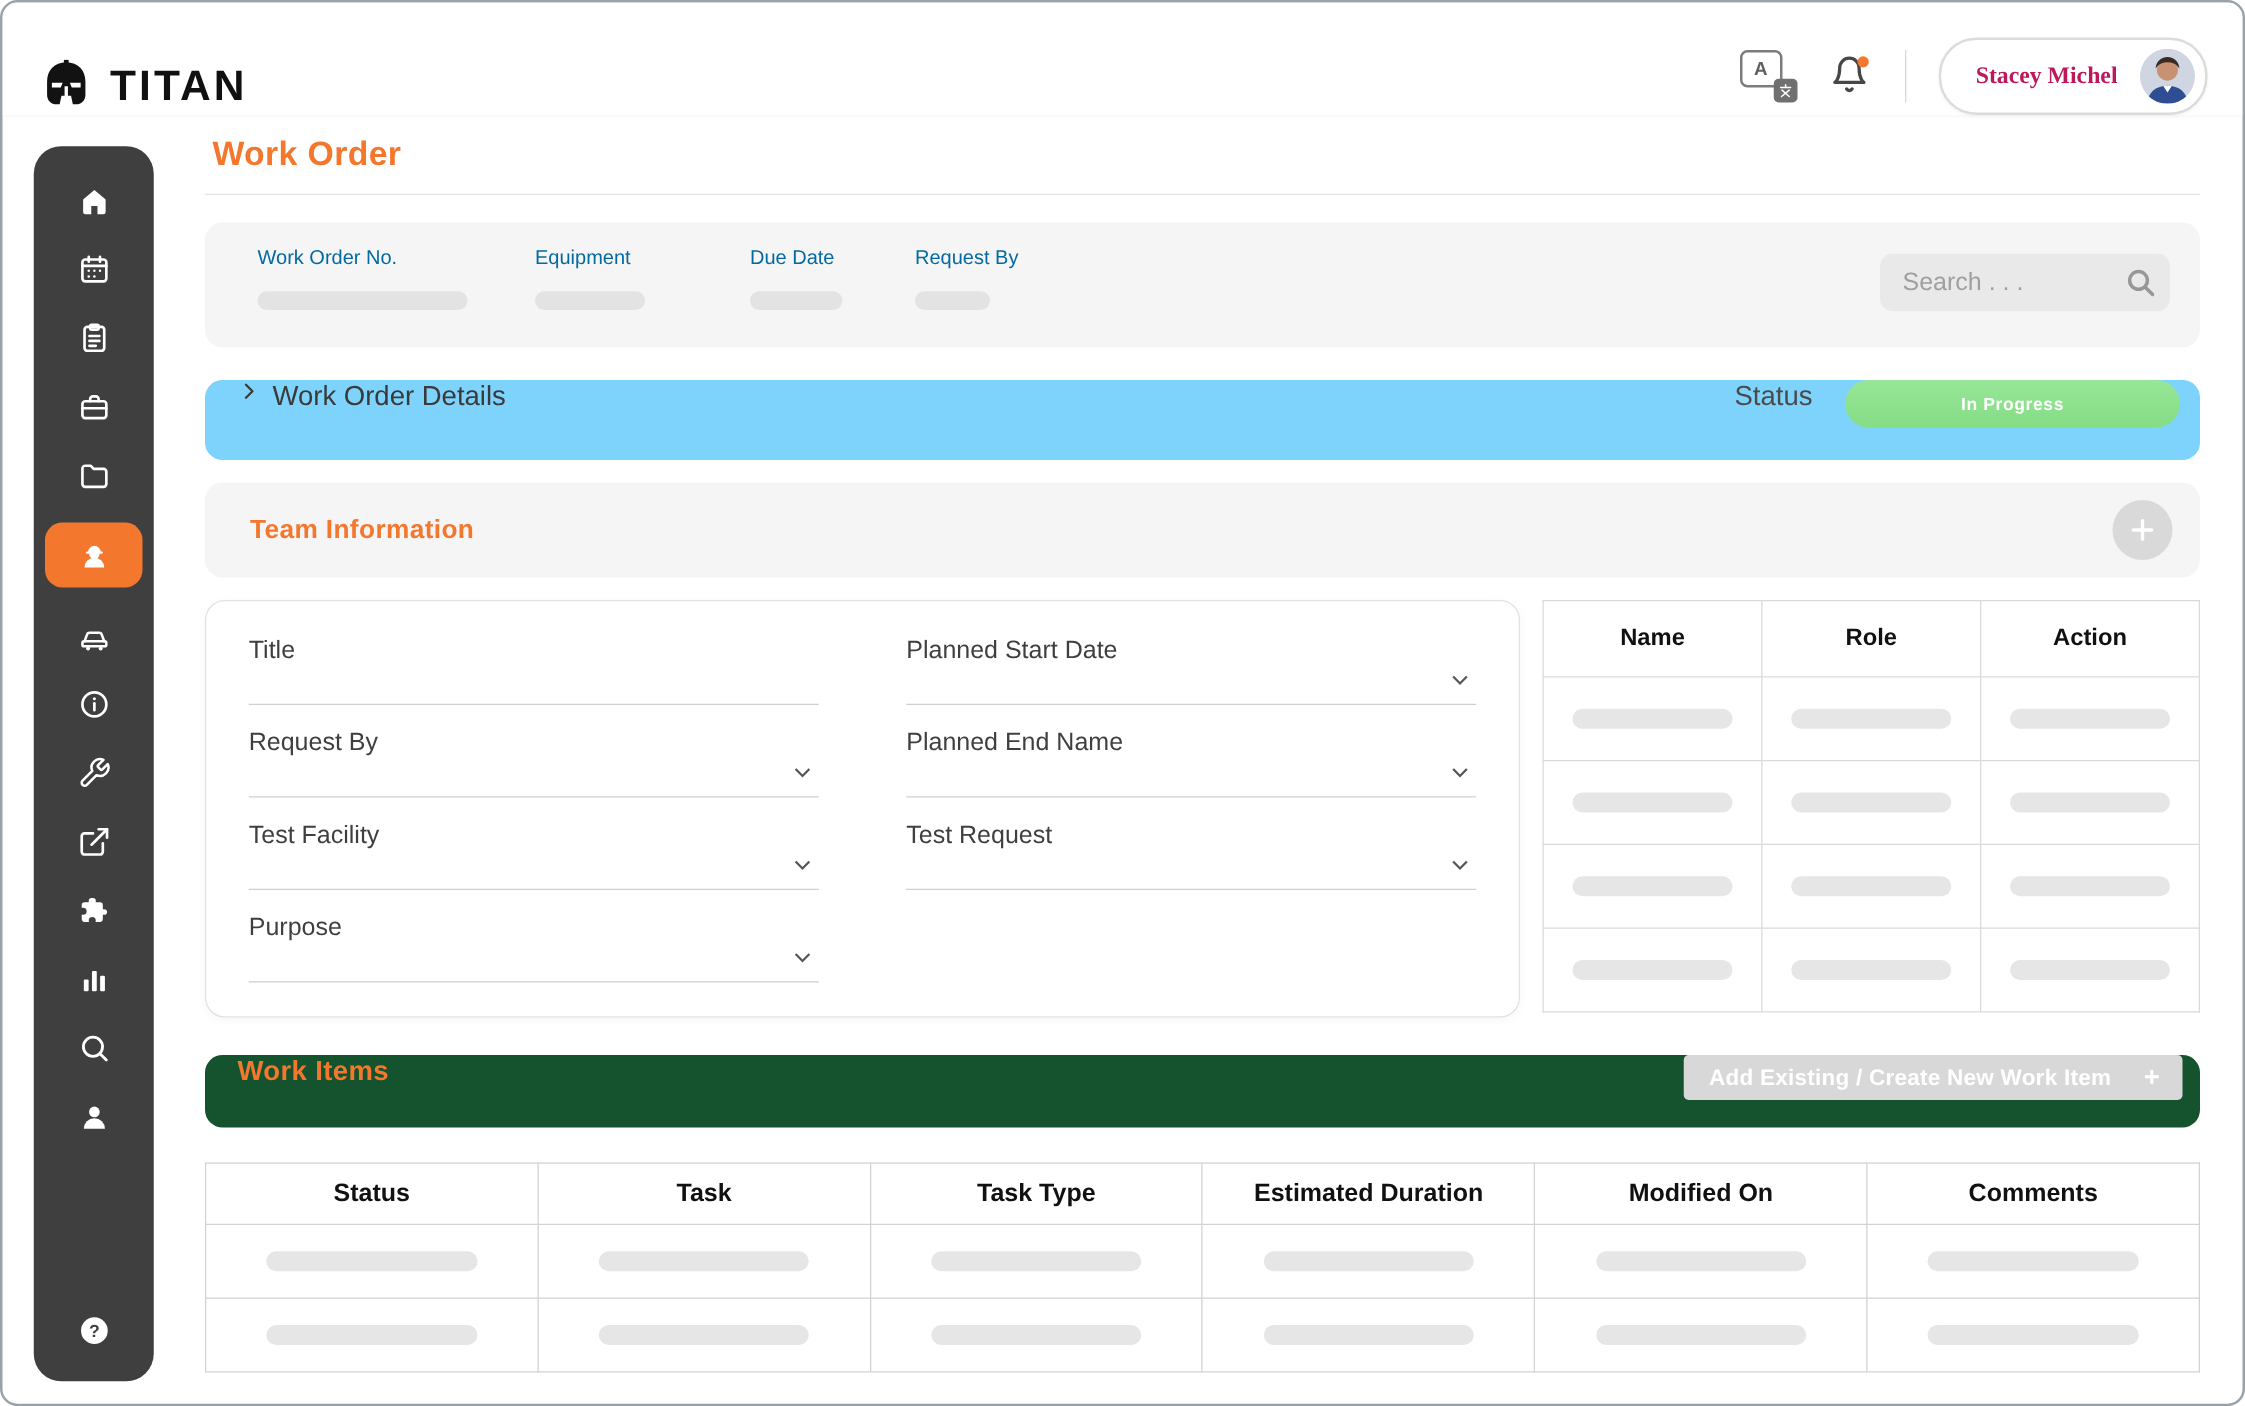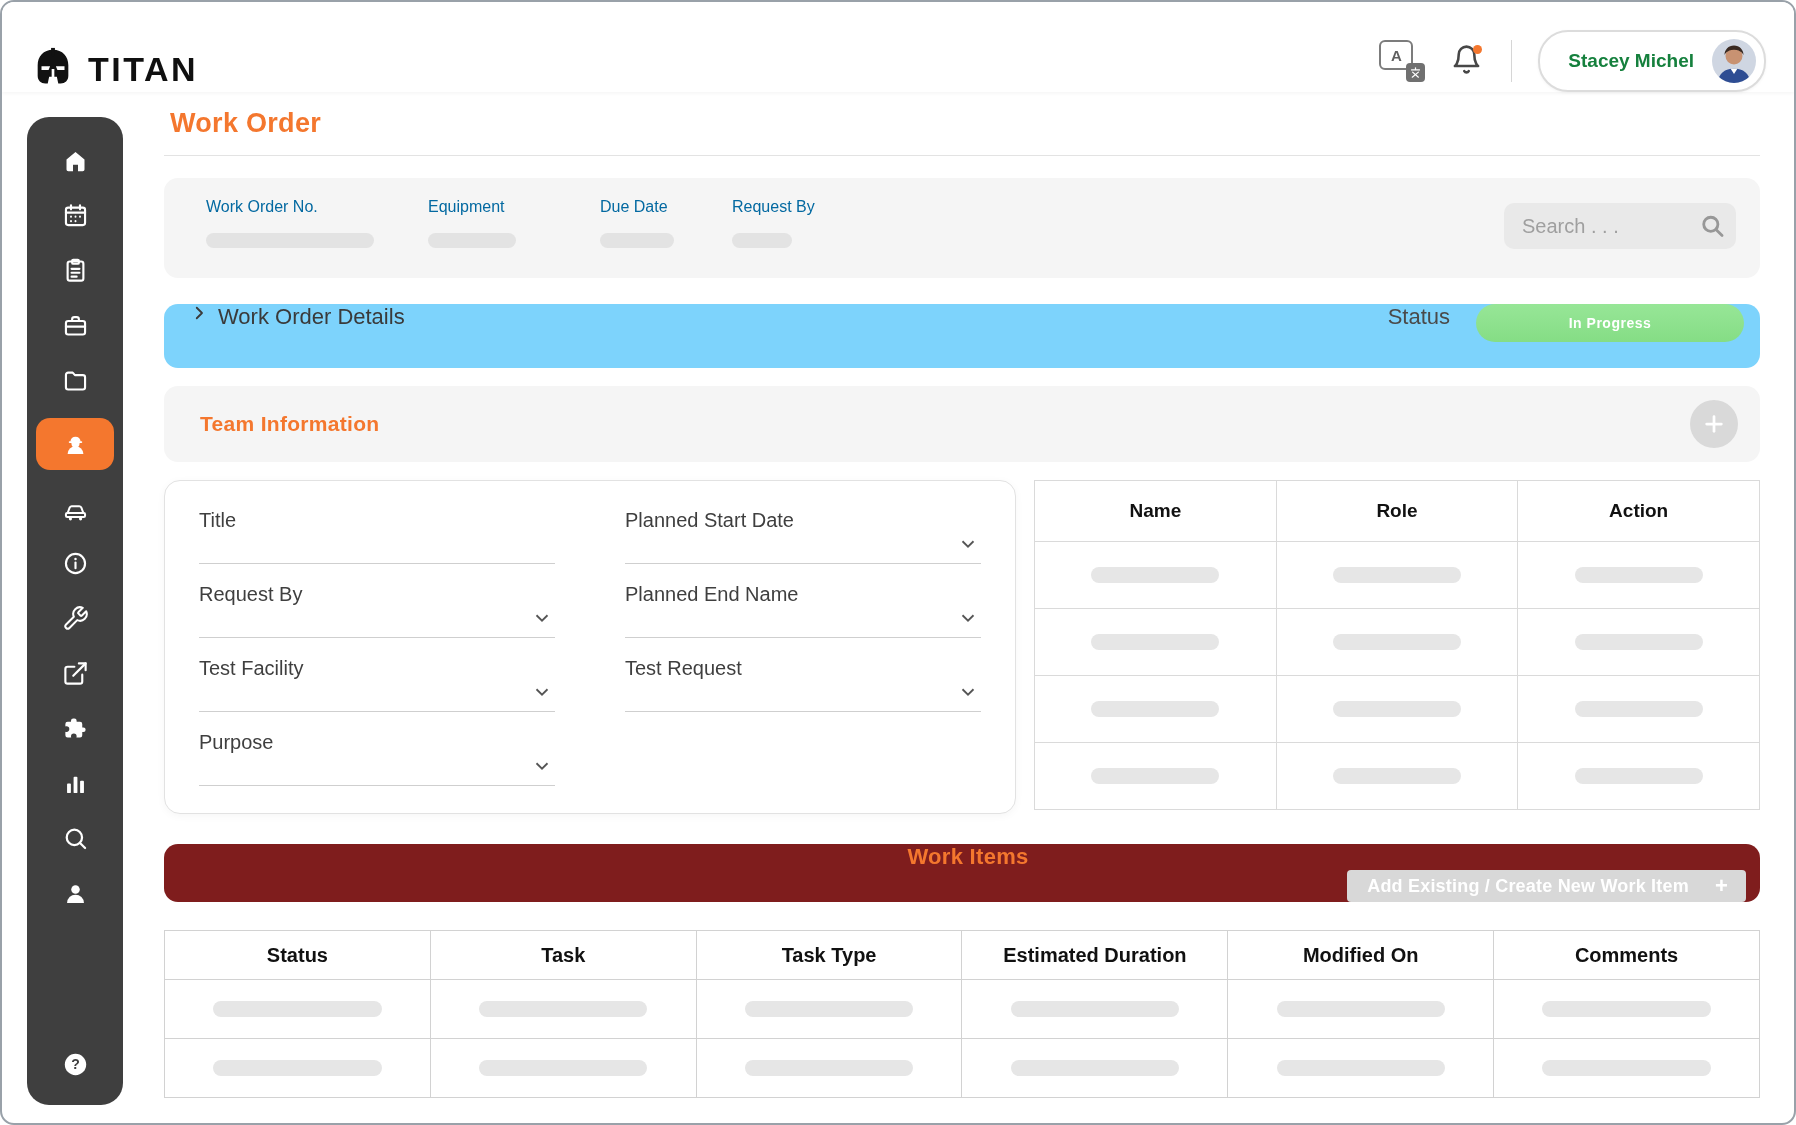--- a/index.html
+++ b/index.html
@@ -11,21 +11,21 @@
   .logo svg{width:46px;height:46px;display:block;}
   .logo-text{font-size:34px;font-weight:800;letter-spacing:2.5px;color:#101010;}
   .top-right{margin-left:auto;display:flex;align-items:center;gap:26px;}
   .translate{position:relative;width:46px;height:42px;cursor:pointer;}
   .a-box{width:30px;height:26px;border:2px solid #7c7c7c;border-radius:6px;display:flex;align-items:center;justify-content:center;font-size:15px;font-weight:700;color:#5f5f5f;background:#fff;}
   .x-box{position:absolute;right:0;bottom:0;width:19px;height:19px;background:#707070;border-radius:4px;display:flex;align-items:center;justify-content:center;}
   .bell{position:relative;width:34px;height:34px;cursor:pointer;}
   .bell-dot{position:absolute;top:1px;right:3px;width:9px;height:9px;border-radius:50%;background:#F4772E;}
   .divider-v{width:1px;height:42px;background:#d6d6d6;}
   .user-pill{display:flex;align-items:center;gap:18px;height:58px;border:2px solid #dcdcdc;border-radius:30px;background:#fff;padding:0 8px 0 28px;box-shadow:0 1px 3px rgba(0,0,0,.05);cursor:pointer;}
-  .user-name{font-size:19px;font-weight:600;color:#15803d;}
+  .user-name{font-size:19px;font-weight:600;color:#be185d;font-family:Liberation Serif, serif;}
   .avatar{width:44px;height:44px;border-radius:50%;overflow:hidden;flex:0 0 auto;}
   .avatar svg{display:block;}
 
   
   .sidebar{position:absolute;left:25px;top:115px;width:96px;height:988px;background:#3F3F3F;border-radius:22px;display:flex;flex-direction:column;align-items:center;padding:26px 0 24px;box-sizing:border-box;gap:21px;z-index:4;}
   .s-item{width:34px;height:34px;display:flex;align-items:center;justify-content:center;flex:0 0 auto;cursor:pointer;}
   .s-item svg{width:27px;height:27px;display:block;}
   .s-item.active{width:78px;height:52px;background:#F4772E;border-radius:14px;}
   .s-help{margin-top:auto;}
 
@@ -54,32 +54,32 @@
 
   .row-panels{margin-top:18px;display:flex;gap:18px;}
   .tabs-panel{width:1020px;height:76px;background:#F5F5F5;border-radius:14px;display:flex;align-items:center;gap:54px;padding:0 34px;box-sizing:border-box;}
   .tab{font-size:21px;color:#3c3c3c;cursor:pointer;}
   .tab.active{color:#F4772E;}
   .team-panel{flex:1;height:76px;background:#F5F5F5;border-radius:14px;display:flex;align-items:center;padding:0 22px 0 36px;box-sizing:border-box;}
   .team-title{font-size:21px;font-weight:600;color:#F4772E;letter-spacing:.3px;}
   .plus-btn{margin-left:auto;width:48px;height:48px;border-radius:50%;background:#D9D9D9;display:flex;align-items:center;justify-content:center;border:none;cursor:pointer;padding:0;}
 
   .row-content{margin-top:18px;display:flex;gap:18px;align-items:flex-start;}
-  .form-card{width:852px;box-sizing:border-box;background:#fff;border:1px solid #e2e2e2;border-radius:16px;box-shadow:0 2px 8px rgba(0,0,0,.04);padding:26px 34px 10px;display:grid;grid-template-columns:1fr 1fr;column-gap:70px;}
+  .form-card{width:1052px;box-sizing:border-box;background:#fff;border:1px solid #e2e2e2;border-radius:16px;box-shadow:0 2px 8px rgba(0,0,0,.04);padding:26px 34px 10px;display:grid;grid-template-columns:1fr 1fr;column-gap:70px;}
   .field{height:56px;margin-bottom:17px;border-bottom:1px solid #cfcfcf;position:relative;cursor:pointer;}
   .f-name{font-size:20px;color:#3f3f3f;position:absolute;top:2px;left:0;}
   .f-chev{position:absolute;right:2px;bottom:8px;display:flex;}
 
   .team-table-wrap{flex:1;}
   .team-table{width:100%;border-collapse:collapse;table-layout:fixed;background:#fff;}
   .team-table th{border:1px solid #dadada;height:58px;font-size:19px;font-weight:700;color:#111;}
   .team-table td{border:1px solid #dadada;height:64px;}
   .td-pill{width:128px;height:16px;background:#E6E6E6;border-radius:8px;margin:0 auto;}
 
-  .workbar{margin-top:30px;height:58px;background:#7f1d1d;border-radius:14px;display:flex;align-items:center;padding:0 14px 0 26px;box-sizing:border-box;flex-direction:column;}
+  .workbar{margin-top:30px;height:58px;background:#14532d;border-radius:14px;display:flex;align-items:flex-start;padding:0 14px 0 26px;box-sizing:border-box;}
   .wi-title{font-size:22px;font-weight:600;color:#F4772E;letter-spacing:.3px;}
   .add-btn{margin-left:auto;display:flex;align-items:center;gap:26px;background:#D8D8D8;color:#fff;border:none;border-radius:4px;height:36px;padding:0 18px 0 20px;font-size:18px;font-weight:600;font-family:inherit;cursor:pointer;letter-spacing:.2px;}
   .add-btn .plus{font-size:22px;font-weight:700;line-height:1;}
 
   .wi-table{margin-top:28px;width:100%;border-collapse:collapse;table-layout:fixed;background:#fff;}
   .wi-table th{border:1px solid #d2d2d2;height:46px;font-size:20px;font-weight:700;color:#111;}
   .wi-table td{border:1px solid #d2d2d2;height:56px;}
   .wi-pill{width:64%;height:16px;background:#E6E6E6;border-radius:8px;margin:0 auto;}
 </style>
 </head>

